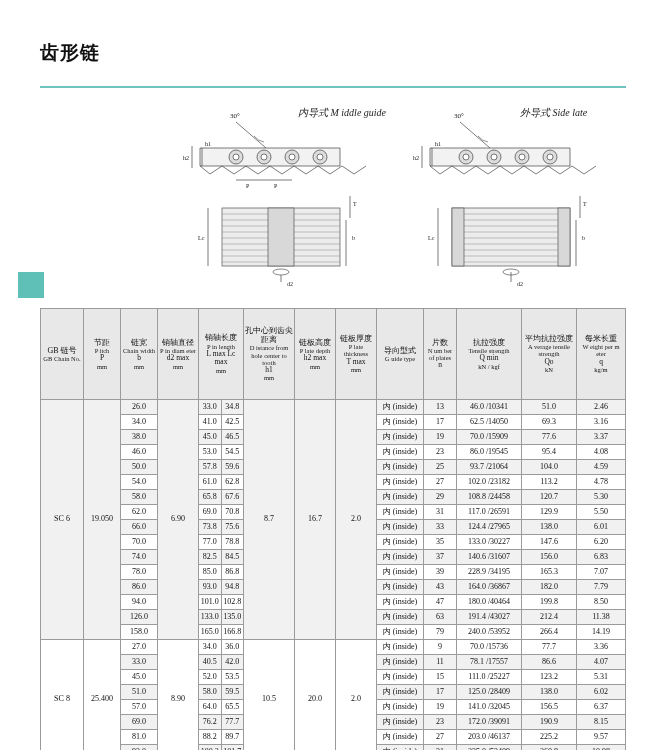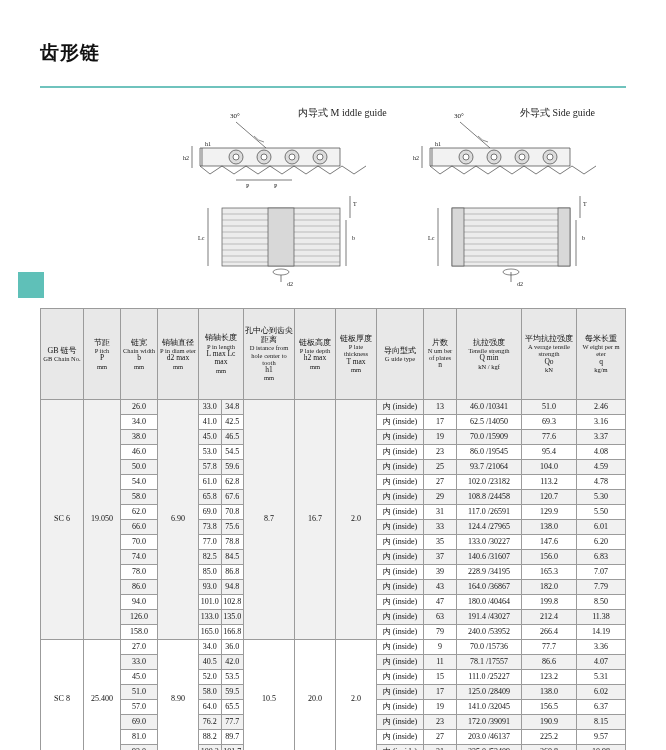--- a/index.html
+++ b/index.html
@@ -22,21 +22,21 @@
   
   .sub{position:absolute;left:40px;top:66px;}
   .sub .s1{font-size:12px;color:#111;letter-spacing:1px;}
   .sub .s2{font-size:11px;color:#222;margin-top:2px;letter-spacing:.5px;}
 
   
   .teal-sq{position:absolute;left:18px;top:272px;width:26px;height:26px;background:#5fc0b8;}
 
   
   .draw{position:absolute;left:40px;top:100px;width:586px;height:198px;}
-  .cap{position:absolute;font-size:10px;color:#222;}
+  .cap{position:absolute;font-size:10px;color:#222;font-style:italic;}
   svg{display:block;}
 
   
   .tbl{position:absolute;left:40px;top:308px;width:586px;border-collapse:collapse;}
   .tbl td,.tbl th{border:1px solid #9b9b9b;font-size:8px;text-align:center;vertical-align:middle;padding:0;}
   .tbl thead td{background:#e8e8e8;line-height:1.15;padding:17px 1px;font-size:7.5px;color:#111;}
   .hcell{display:block;}
   .hcell .cn{font-size:8px;display:block;}
   .hcell .en{font-size:6.5px;display:block;line-height:1.1;color:#222;}
   .hcell .sym{font-size:7.5px;display:block;}
@@ -53,21 +53,21 @@
   <div class="hdr">
     <div class="cn">齿形链</div>
     <div class="rule"></div>
   </div>
 
 
   <div class="teal-sq"></div>
 
   <div class="draw">
     <div class="cap" style="left:258px;top:6px;">内导式 M iddle guide</div>
-    <div class="cap" style="left:480px;top:6px;">外导式 Side guide</div>
+    <div class="cap" style="left:480px;top:6px;">外导式 Side late</div>
 
     <svg width="586" height="198" viewBox="0 0 586 198">
       <g stroke="#444" fill="none" stroke-width="0.7">
 
         <path d="M196 22 L226 48" stroke="#444"></path>
         <path d="M214 36 a16 16 0 0 0 10 6" stroke="#444" stroke-width="0.6"></path>
         <text x="190" y="18" font-size="7" fill="#222" font-family="Liberation Serif, serif" stroke="none">30°</text>
 
         <path d="M160 48 L300 48 L300 66 L160 66 Z" fill="#f2f2f2"></path>
         <path d="M160 66 l10 8 l12 -8 l12 8 l12 -8 l12 8 l12 -8 l12 8 l12 -8 l12 8 l12 -8 l12 8 l12 -8 l12 8 l12 -8" fill="none" stroke="#444"></path>

